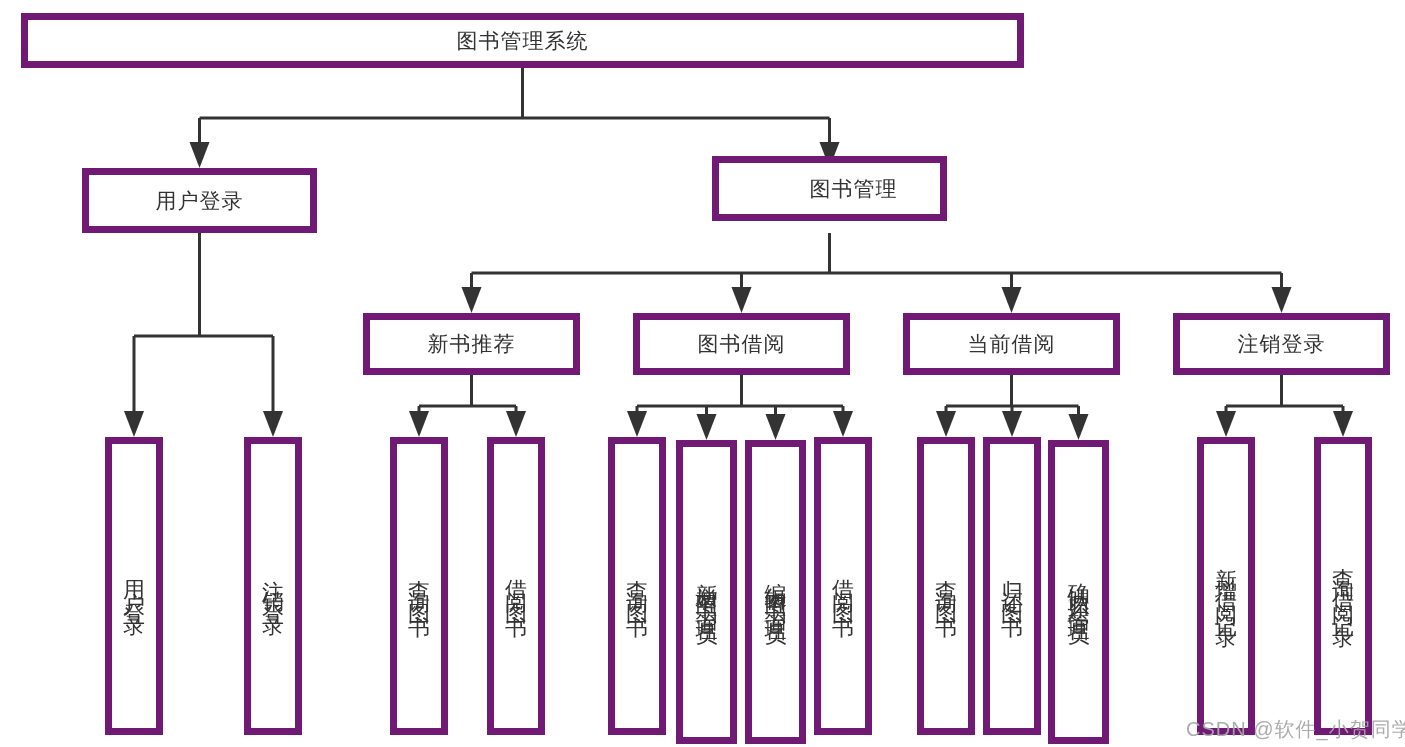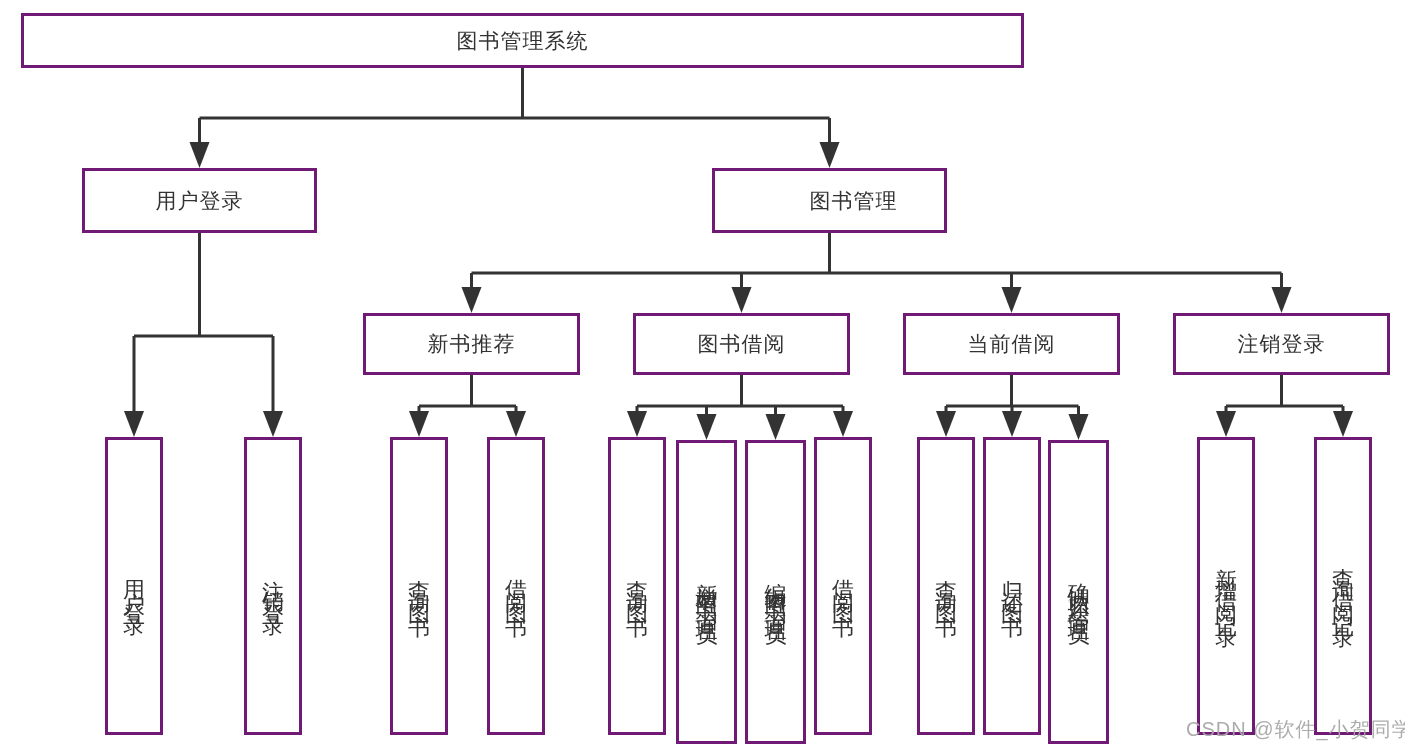--- a/index.html
+++ b/index.html
@@ -4,21 +4,21 @@
 <style>
   html,body{margin:0;padding:0;background:#ffffff;}
   #stage{
     position:relative;width:1405px;height:747px;background:#ffffff;overflow:hidden;
     font-family:"Liberation Sans","DejaVu Sans",sans-serif;color:#333333;
   }
   #wires{position:absolute;left:0;top:0;width:1405px;height:747px;}
   #wires path{stroke:#333333;stroke-width:3;fill:none;}
   #wires polygon{fill:#333333;stroke:none;}
   .box{
-    position:absolute;background:#ffffff;border:3px solid #701a75;box-sizing:border-box;
+    position:absolute;background:#ffffff;border:7px solid #701a75;box-sizing:border-box;
     display:flex;align-items:center;justify-content:center;text-align:center;
     color:#333333;
   }
   .h-label{font-size:21px;letter-spacing:1px;white-space:nowrap;}
   .v-label{
     writing-mode:vertical-rl;text-orientation:mixed;
     font-size:22px;letter-spacing:12px;line-height:1;
     display:flex;align-items:center;justify-content:center;
   }
   .v-tight{letter-spacing:6px;}
@@ -65,21 +65,21 @@
     <polygon points="1068.5,414 1088.5,414 1078.5,440"></polygon>
 
     <path d="M1281.5 375 V406 M1226 406 H1343 M1226 406 V415 M1343 406 V415"></path>
     <polygon points="1216,411 1236,411 1226,437"></polygon>
     <polygon points="1333,411 1353,411 1343,437"></polygon>
   </svg>
 
   <div class="box h-label" style="left:21px;top:13px;width:1003px;height:55px;">图书管理系统</div>
 
   <div class="box h-label" style="left:82px;top:168px;width:235px;height:65px;">用户登录</div>
-  <div class="box h-label" style="left:712px;top:168px;width:235px;height:65px;padding-left:48px;">图书管理</div>
+  <div class="box h-label" style="left:712px;top:156px;width:235px;height:65px;padding-left:48px;">图书管理</div>
 
   <div class="box h-label" style="left:363px;top:313px;width:217px;height:62px;">新书推荐</div>
   <div class="box h-label" style="left:633px;top:313px;width:217px;height:62px;">图书借阅</div>
   <div class="box h-label" style="left:903px;top:313px;width:217px;height:62px;font-family:Liberation Serif, serif;">当前借阅</div>
   <div class="box h-label" style="left:1173px;top:313px;width:217px;height:62px;">注销登录</div>
 
   <div class="box v-label" style="left:105px;top:437px;width:58px;height:298px;">用户登录</div>
   <div class="box v-label" style="left:244px;top:437px;width:58px;height:298px;">注销登录</div>
 
   <div class="box v-label" style="left:390px;top:437px;width:58px;height:298px;">查询图书</div>

